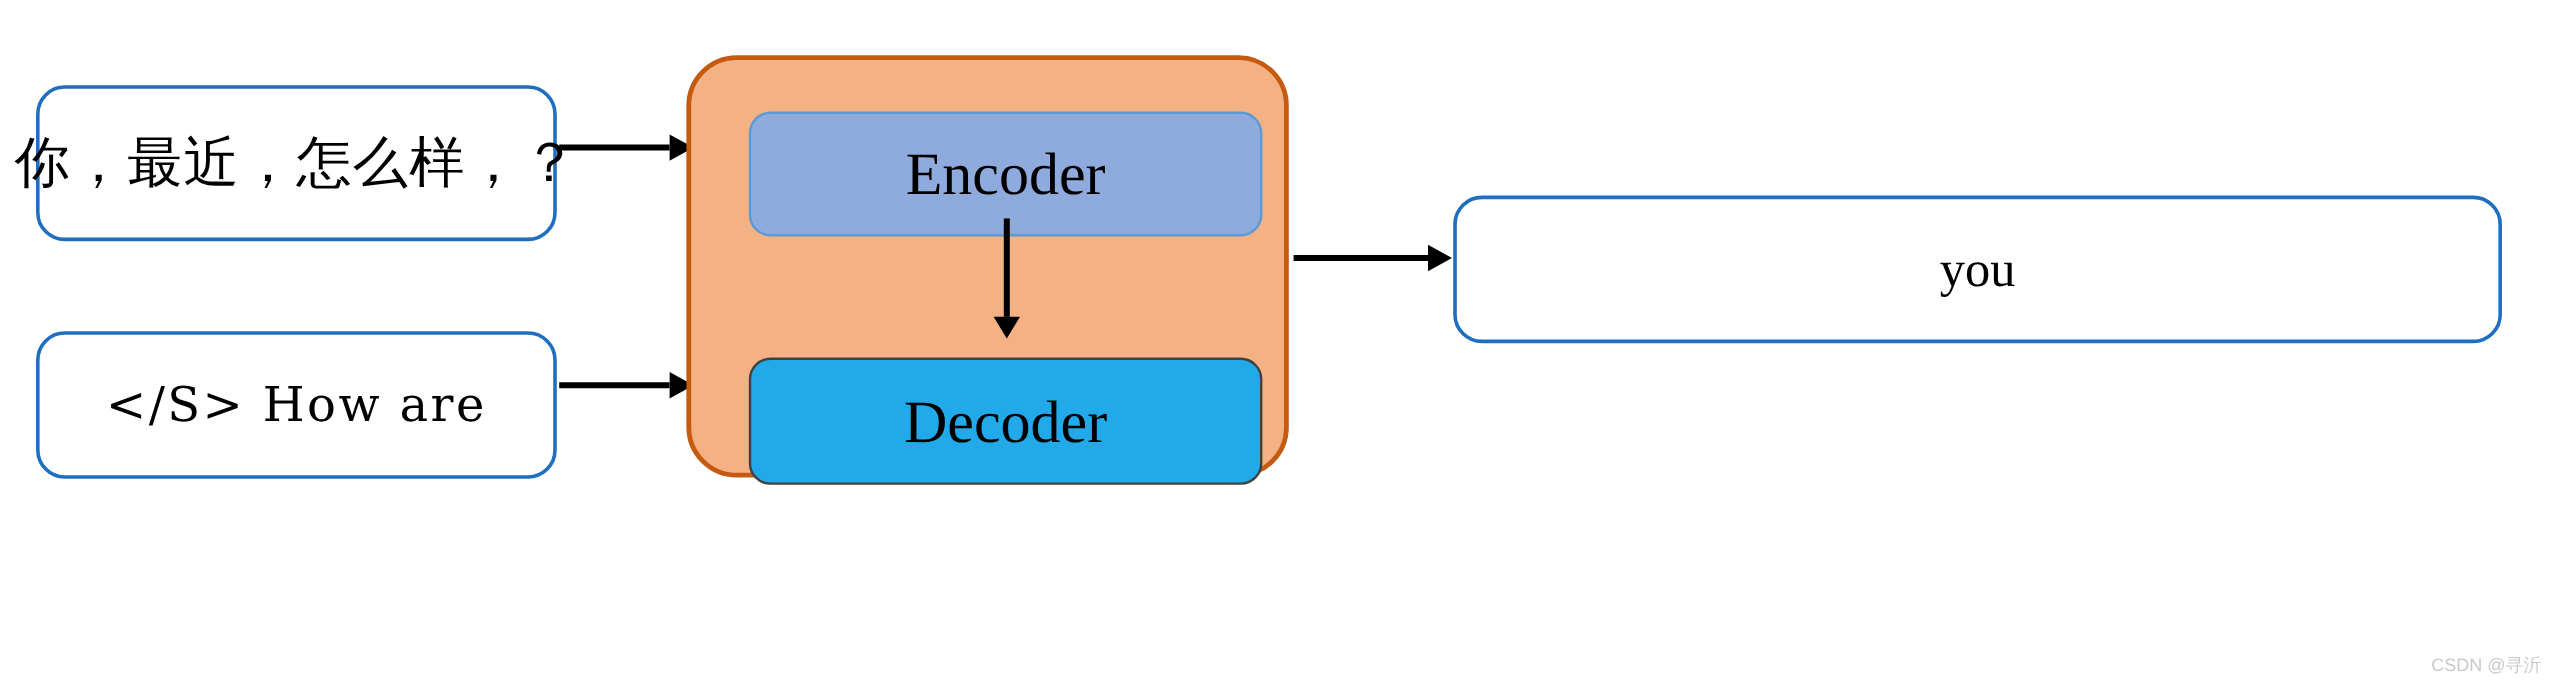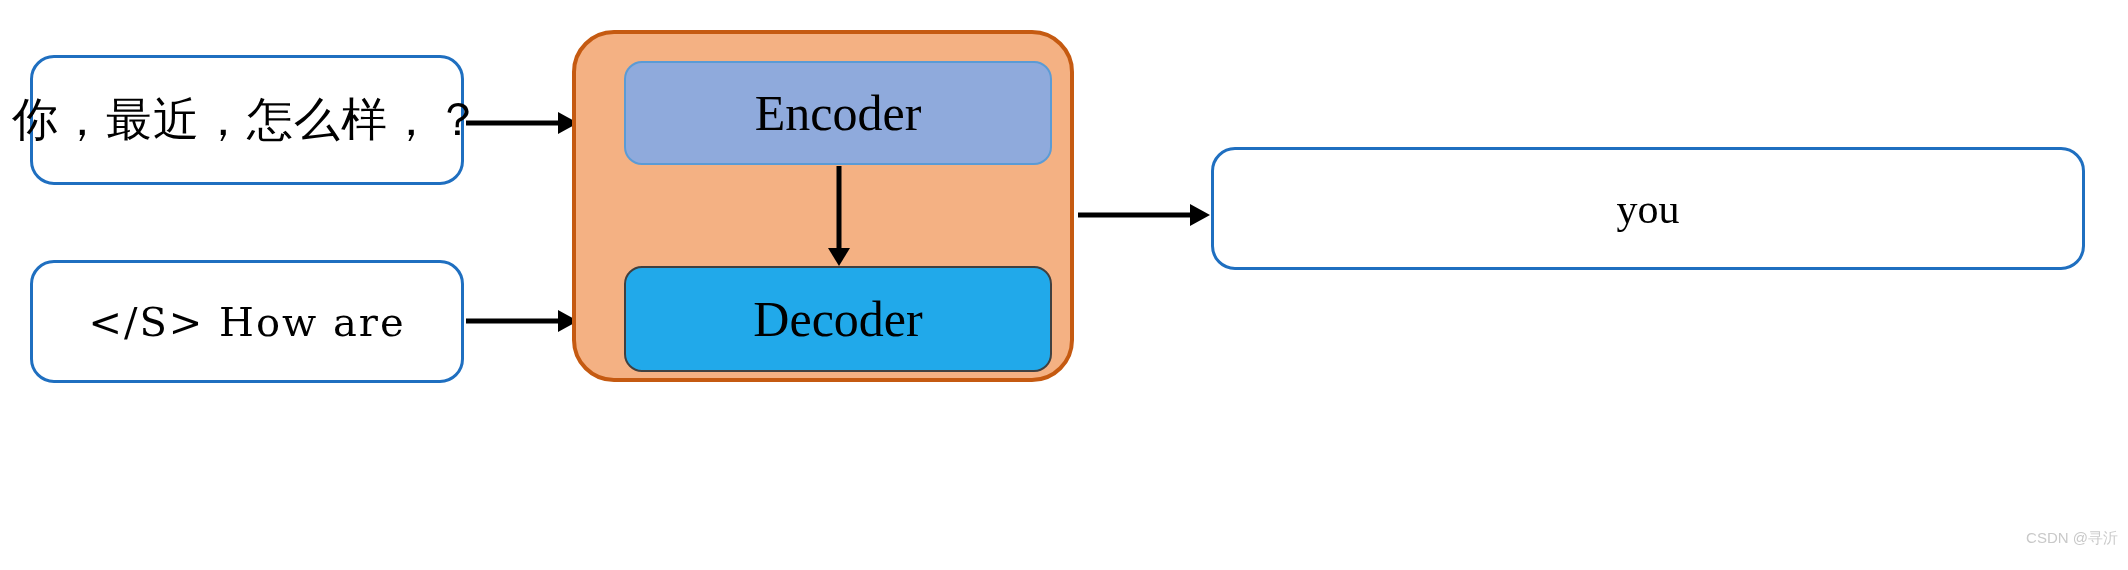--- a/index.html
+++ b/index.html
@@ -20,20 +20,21 @@
   }
 
   
   .box {
     position: absolute;
     box-sizing: border-box;
     display: flex;
     align-items: center;
     justify-content: center;
     text-align: center;
+    margin-top: 16px;
   }
 
   
   .io-box {
     background: #ffffff;
     border: 3px solid #1F6FC0;
     border-radius: 24px;
   }
 
   
@@ -150,15 +151,15 @@
     <svg width="132" height="30" viewBox="0 0 132 30">
       <line x1="0" y1="15" x2="112" y2="15" stroke="#000000" stroke-width="5"></line>
       <polygon points="112,4 132,15 112,26" fill="#000000"></polygon>
     </svg>
   </div>
 
   <div class="box io-box" style="left:1211px; top:147px; width:874px; height:123px;">
     <span class="out-text">you</span>
   </div>
 
-  <div class="watermark" style="right:10px; bottom:22px;margin-left:44px;">CSDN @寻沂</div>
+  <div class="watermark" style="right:10px; bottom:6px;margin-left:44px;">CSDN @寻沂</div>
 
 </div>
 
 </body></html>

